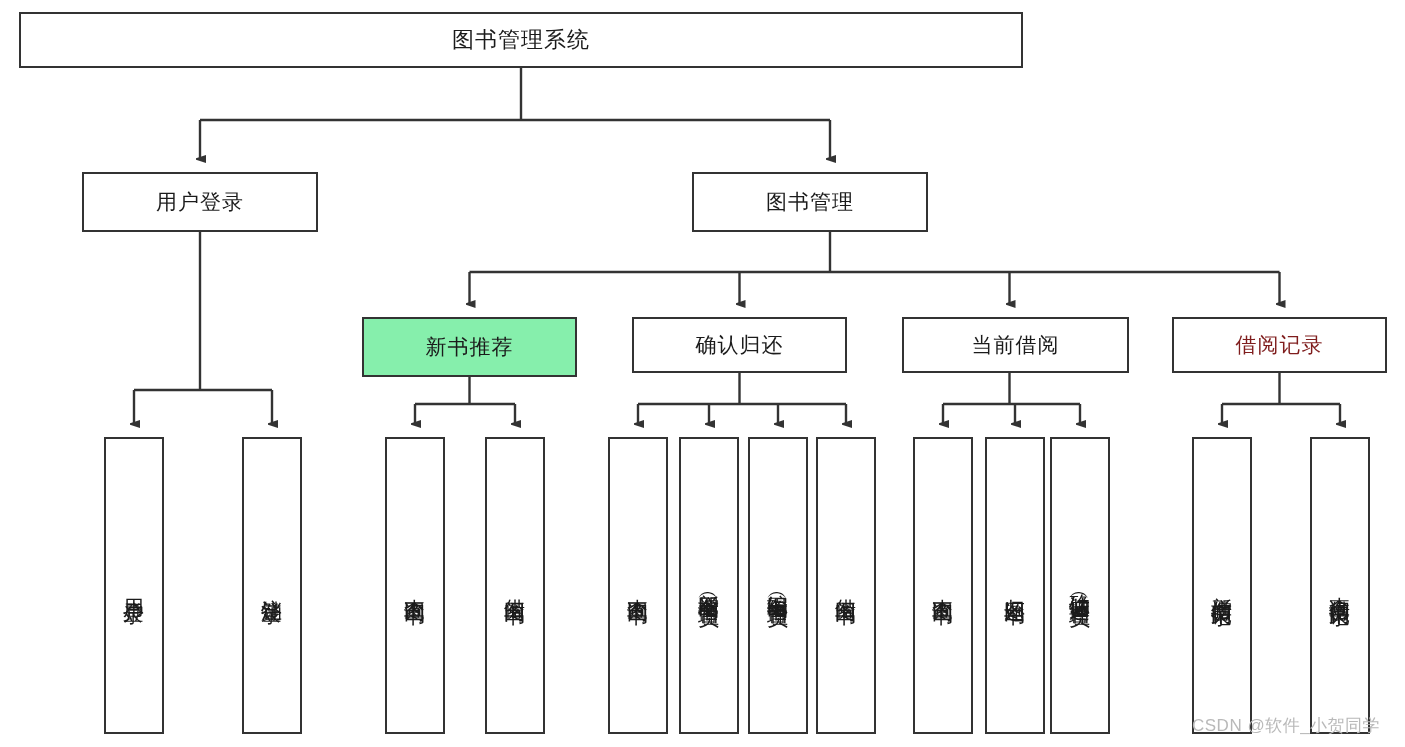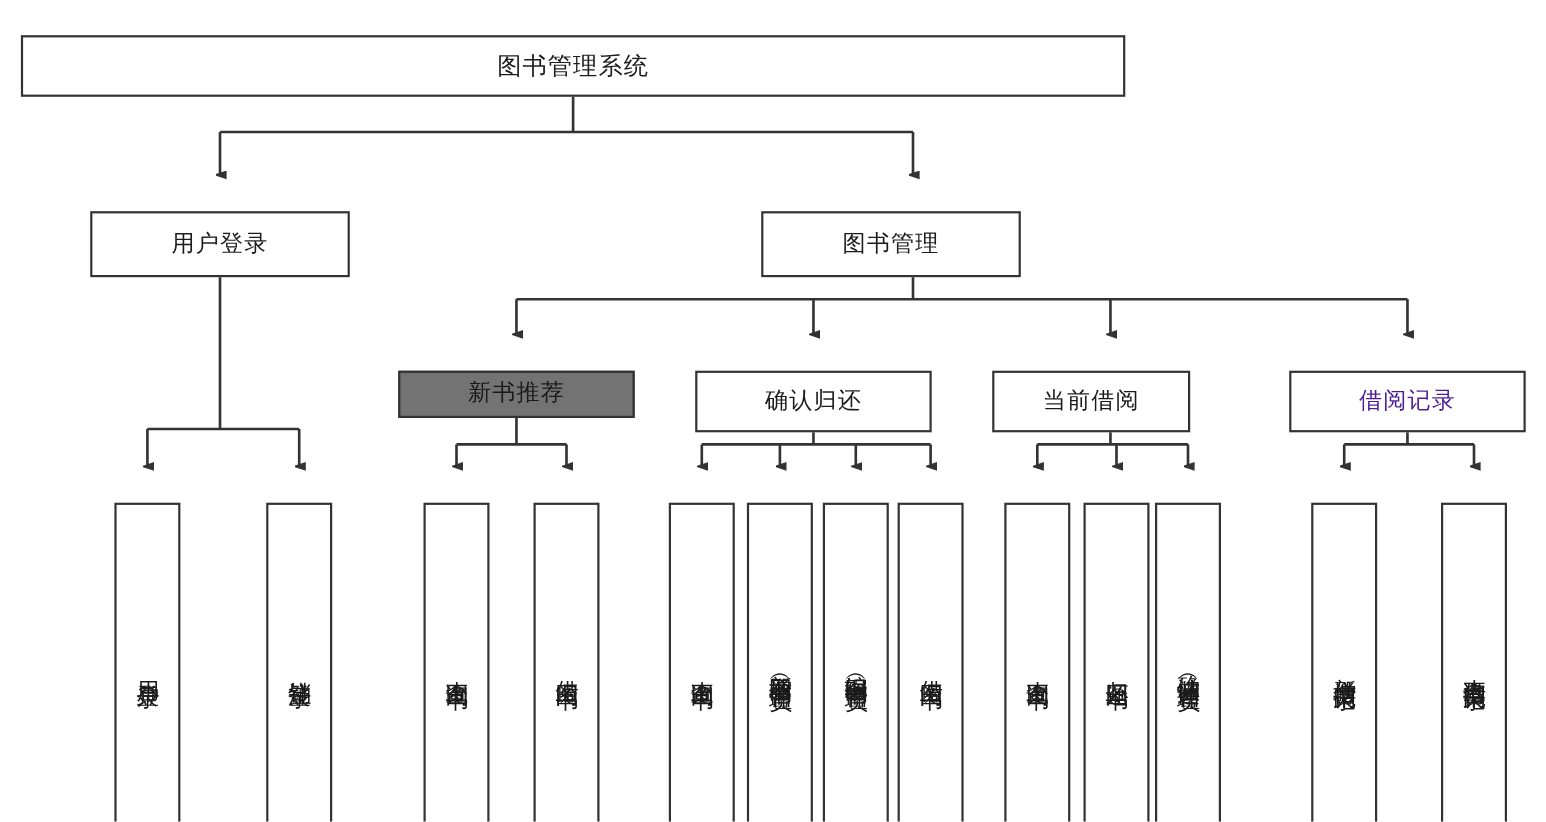--- a/index.html
+++ b/index.html
@@ -29,21 +29,20 @@
   .node {
     position: absolute;
     box-sizing: border-box;
     background: #ffffff;
     border: 2px solid #6d28d9;
     display: flex;
     align-items: center;
     justify-content: center;
     color: #000000;
     z-index: 2;
-    margin-top: 20px;
   }
   .node .label {
     font-size: 21px;
     line-height: 1.18;
     letter-spacing: 1px;
     white-space: nowrap;
     color: #1b1b1b;
   }
   .node.vertical .label {
     writing-mode: vertical-rl;
@@ -114,31 +113,31 @@
   <div id="node-layer">
       <div class="node horizontal root" style="left: 19px; top: 12px; width: 1004px; height: 56px; border-color: rgb(51, 51, 51); background: rgb(255, 255, 255);">
         <span class="label" style="color: rgb(27, 27, 27);">图书管理系统</span>
       </div>
       <div class="node horizontal" style="left: 82px; top: 172px; width: 236px; height: 60px; border-color: rgb(51, 51, 51); background: rgb(255, 255, 255);">
         <span class="label" style="color: rgb(27, 27, 27);">用户登录</span>
       </div>
       <div class="node horizontal" style="left: 692px; top: 172px; width: 236px; height: 60px; border-color: rgb(51, 51, 51); background: rgb(255, 255, 255);">
         <span class="label" style="color: rgb(27, 27, 27);">图书管理</span>
       </div>
-      <div class="node horizontal" style="left: 362px; top: 317px; width: 215px; height: 43px; border-color: rgb(51, 51, 51); background: #737373;">
+      <div class="node horizontal" style="left: 362px; top: 317px; width: 215px; height: 60px; border-color: rgb(51, 51, 51); background: #86efac;">
         <span class="label" style="color: rgb(27, 27, 27);">新书推荐</span>
       </div>
       <div class="node horizontal" style="left: 632px; top: 317px; width: 215px; height: 56px; border-color: rgb(51, 51, 51); background: rgb(255, 255, 255);">
         <span class="label" style="color: rgb(27, 27, 27);">确认归还</span>
       </div>
-      <div class="node horizontal" style="left: 902px; top: 317px; width: 180px; height: 56px; border-color: rgb(51, 51, 51); background: rgb(255, 255, 255); text-align: center;">
+      <div class="node horizontal" style="left: 902px; top: 317px; width: 227px; height: 56px; border-color: rgb(51, 51, 51); background: rgb(255, 255, 255); text-align: center;">
         <span class="label" style="color: rgb(27, 27, 27);">当前借阅</span>
       </div>
       <div class="node horizontal" style="left: 1172px; top: 317px; width: 215px; height: 56px; border-color: rgb(51, 51, 51); background: rgb(255, 255, 255);">
-        <span class="label" style="color: #4c1d95;">借阅记录</span>
+        <span class="label" style="color: #7f1d1d;">借阅记录</span>
       </div>
       <div class="node vertical" style="left: 104px; top: 437px; width: 60px; height: 297px; border-color: rgb(51, 51, 51); background: rgb(255, 255, 255);">
         <span class="label" style="color: rgb(27, 27, 27);">用户登录</span>
       </div>
       <div class="node vertical" style="left: 242px; top: 437px; width: 60px; height: 297px; border-color: rgb(51, 51, 51); background: rgb(255, 255, 255);">
         <span class="label" style="color: rgb(27, 27, 27);">注销登录</span>
       </div>
       <div class="node vertical" style="left: 385px; top: 437px; width: 60px; height: 297px; border-color: rgb(51, 51, 51); background: rgb(255, 255, 255);">
         <span class="label" style="color: rgb(27, 27, 27);">查询图书</span>
       </div>
@@ -167,13 +166,14 @@
         <span class="label" style="color: rgb(27, 27, 27);">确认归还（管理员）</span>
       </div>
       <div class="node vertical" style="left: 1192px; top: 437px; width: 60px; height: 297px; border-color: rgb(51, 51, 51); background: rgb(255, 255, 255);">
         <span class="label" style="color: rgb(27, 27, 27);">新增借阅记录</span>
       </div>
       <div class="node vertical" style="left: 1310px; top: 437px; width: 60px; height: 297px; border-color: rgb(51, 51, 51); background: rgb(255, 255, 255);">
         <span class="label" style="color: rgb(27, 27, 27);">查询借阅记录</span>
       </div>
     </div>
 
+  <div class="watermark" style="left: 1192px; top: 714px; color: rgb(185, 185, 185);">CSDN @软件_小贺同学</div>
 </div>
 
 </body></html>

